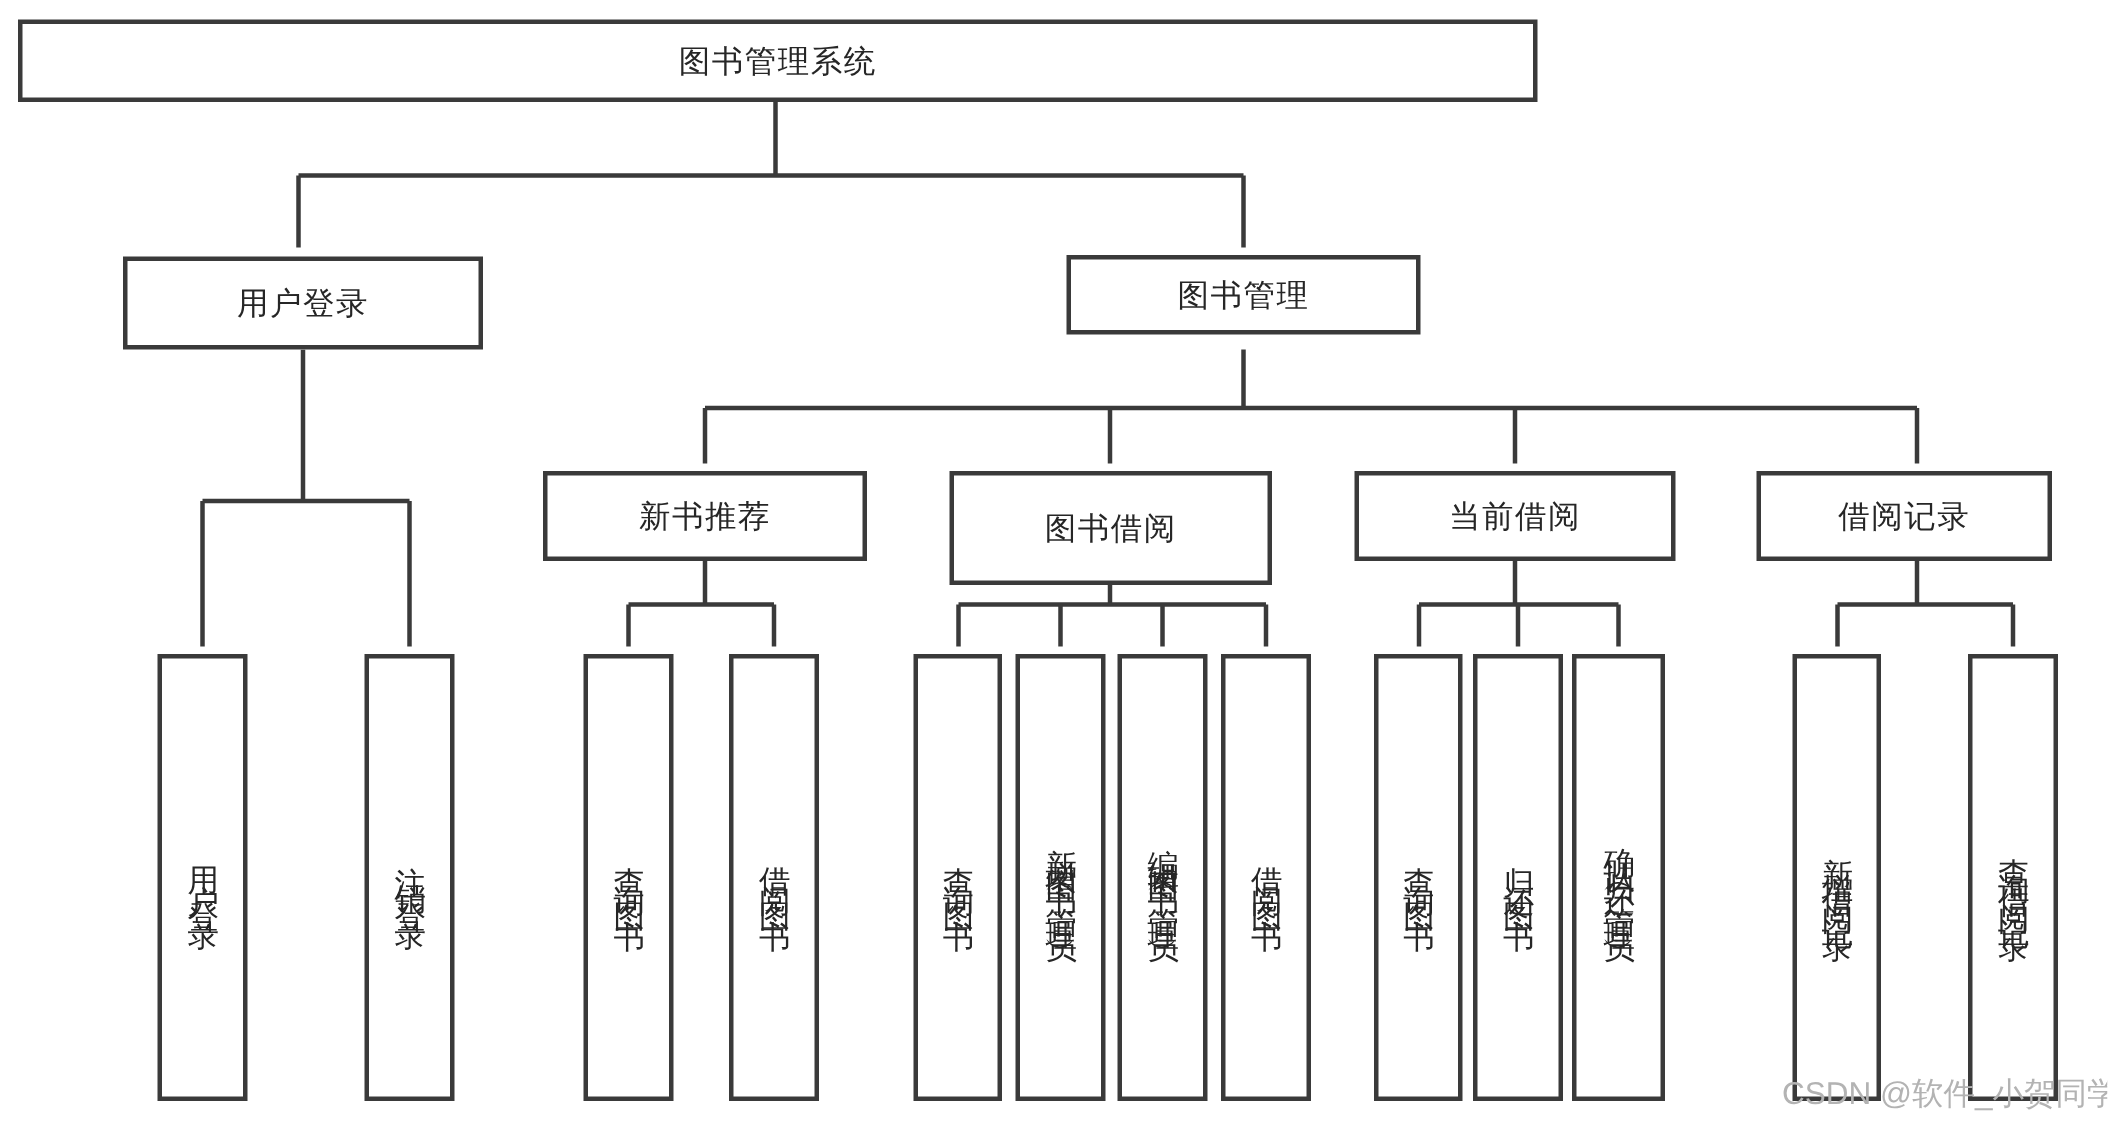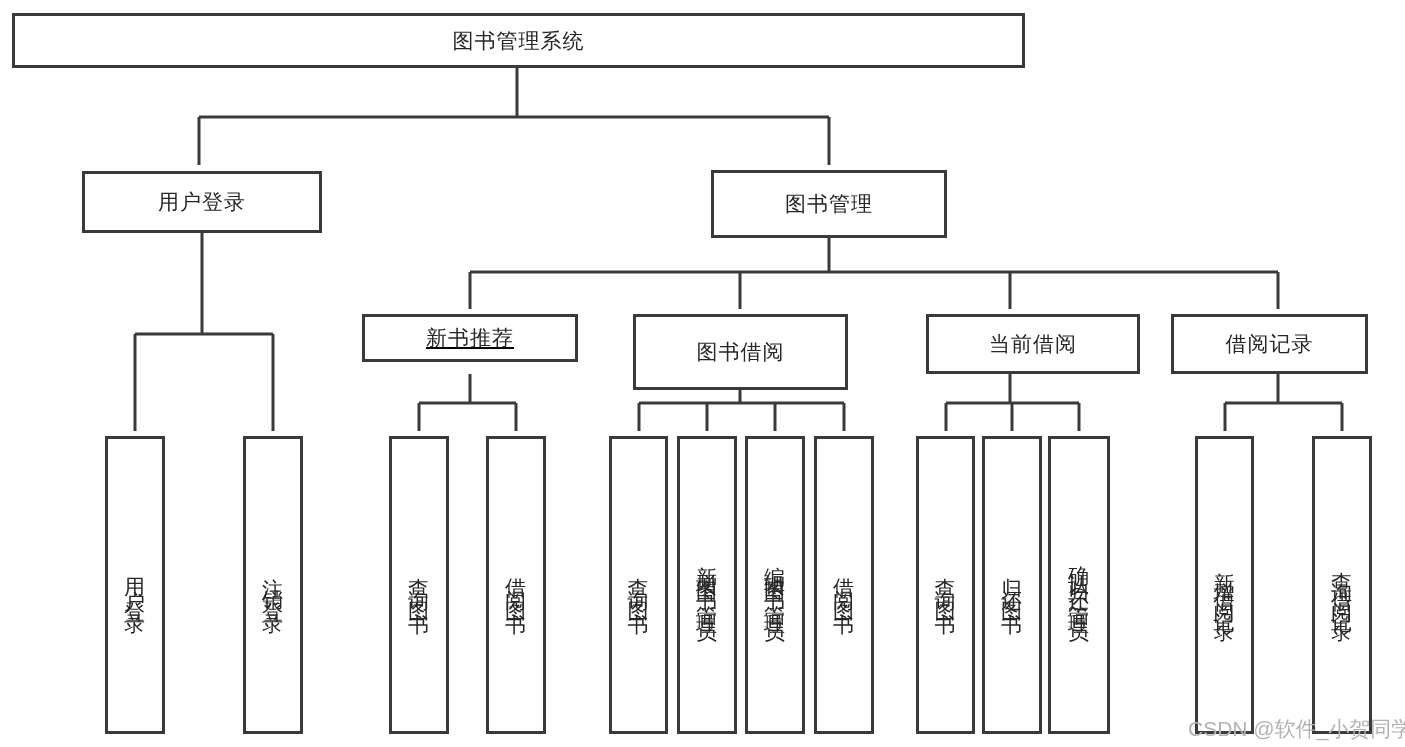--- a/index.html
+++ b/index.html
@@ -116,31 +116,31 @@
     <path d="M1342,403 V431" marker-end="url(#arrow)"></path>
   </svg>
 
   <div class="node h" style="left:12px; top:13px; width:1013px; height:55px;">
     <span class="lbl">图书管理系统</span>
   </div>
 
   <div class="node h" style="left:82px; top:171px; width:240px; height:62px;">
     <span class="lbl">用户登录</span>
   </div>
-  <div class="node h" style="left:711px; top:170px; width:236px; height:68px;">
+  <div class="node h" style="left:711px; top:170px; width:236px; height:53px;">
     <span class="lbl">图书管理</span>
   </div>
 
-  <div class="node h" style="left:362px; top:314px; width:216px; height:48px;text-decoration:underline;">
+  <div class="node h" style="left:362px; top:314px; width:216px; height:60px;">
     <span class="lbl">新书推荐</span>
   </div>
   <div class="node h" style="left:633px; top:314px; width:215px; height:76px;">
     <span class="lbl">图书借阅</span>
   </div>
-  <div class="node h" style="left:903px; top:314px; width:214px; height:60px;margin-left:23px;">
+  <div class="node h" style="left:903px; top:314px; width:214px; height:60px;">
     <span class="lbl">当前借阅</span>
   </div>
   <div class="node h" style="left:1171px; top:314px; width:197px; height:60px;">
     <span class="lbl">借阅记录</span>
   </div>
 
   <div class="node v" style="left:105px; width:60px;">
     <span class="vlbl" style="letter-spacing: 12px;">用户登录</span>
   </div>
   <div class="node v" style="left:243px; width:60px;">

